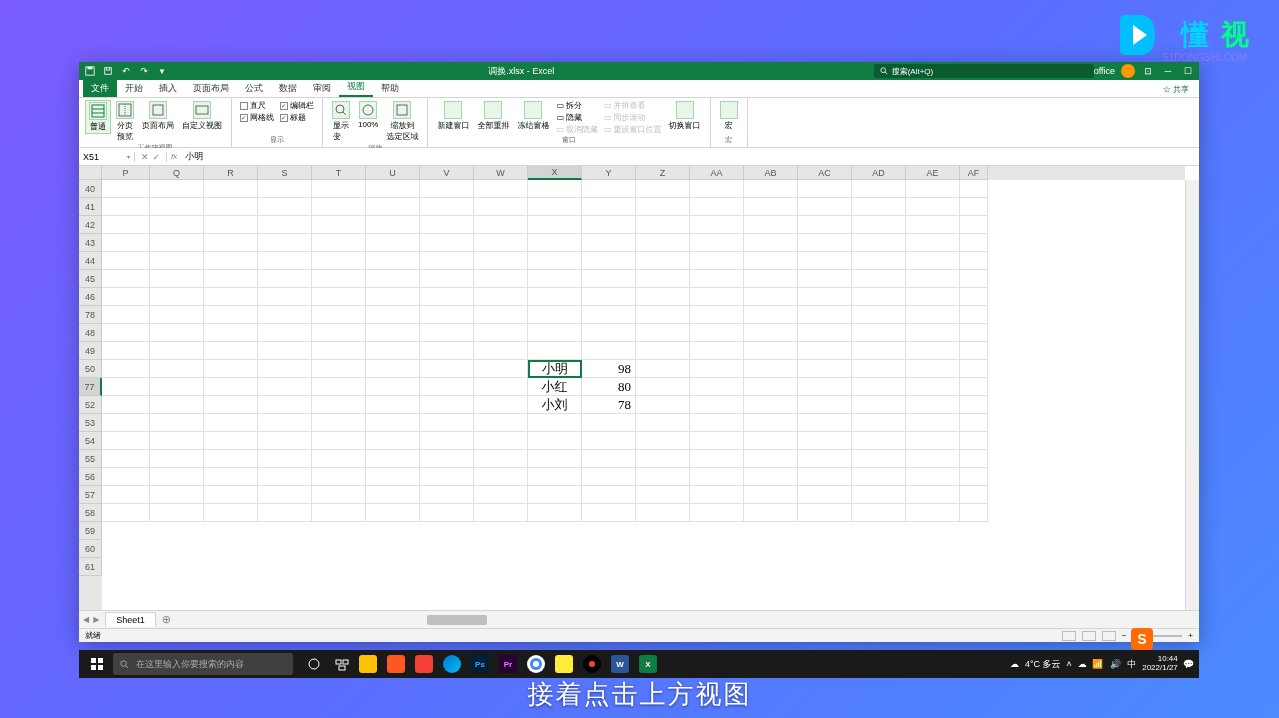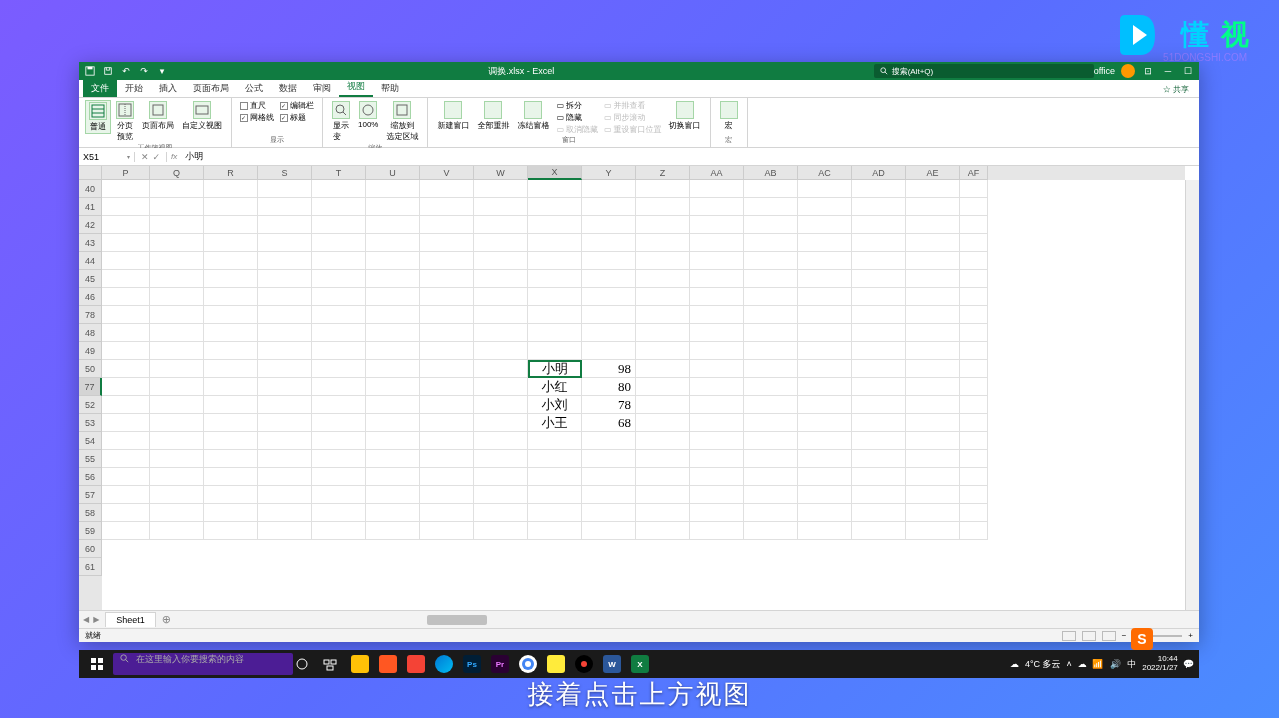--- a/index.html
+++ b/index.html
@@ -64,23 +64,23 @@
 .sheet-nav span { cursor: pointer; font-size: 8px; }
 .sheet-tab { padding: 2px 10px; background: #fff; border: 1px solid #d4d4d4; border-bottom: none; cursor: pointer; }
 .sheet-add { cursor: pointer; color: #888; font-size: 11px; }
 .hscroll-indicator { width: 60px; height: 10px; background: #c0c0c0; margin-left: 250px; border-radius: 2px; }
 .statusbar { height: 14px; background: #f3f3f3; border-top: 1px solid #d4d4d4; display: flex; align-items: center; font-size: 8px; padding: 0 6px; gap: 6px; }
 .statusbar .spacer { flex: 1; }
 .view-btn { width: 14px; height: 10px; border: 1px solid #bbb; cursor: pointer; }
 .taskbar { position: absolute; left: 79px; bottom: 40px; width: 1120px; height: 28px; background: #1a1a1a; display: flex; align-items: center; padding: 0 4px; gap: 2px; }
 .taskbar .win-btn { width: 28px; height: 28px; display: flex; align-items: center; justify-content: center; cursor: pointer; }
 .taskbar svg { width: 14px; height: 14px; }
-.taskbar .search-bar { background: #4c1d95; width: 180px; height: 22px; border-radius: 2px; display: flex; padding: 0 6px; gap: 6px; font-size: 9px; color: #aaa; }
+.taskbar .search-bar { background: #404040; width: 180px; height: 22px; border-radius: 2px; display: flex; align-items: center; padding: 0 6px; gap: 6px; font-size: 9px; color: #aaa; }
 .taskbar .search-bar svg { width: 11px; height: 11px; }
-.taskbar .tb-icon { width: 26px; height: 28px; display: flex; align-items: center; justify-content: flex-start; cursor: pointer; position: relative; }
+.taskbar .tb-icon { width: 26px; height: 28px; display: flex; align-items: center; justify-content: flex-end; cursor: pointer; position: relative; }
 .taskbar .tb-icon .app-badge { width: 18px; height: 18px; border-radius: 3px; display: flex; align-items: center; justify-content: center; font-size: 8px; font-weight: bold; }
 .taskbar .right { margin-left: auto; display: flex; align-items: center; gap: 6px; color: #fff; font-size: 9px; }
 .taskbar .clock { text-align: right; font-size: 8px; line-height: 1.1; }
 .subtitle { position: absolute; bottom: 6px; left: 50%; transform: translateX(-50%); color: #fff; font-size: 26px; text-shadow: 0 1px 3px rgba(0,0,0,0.5); font-family: "Microsoft YaHei", sans-serif; letter-spacing: 2px; }
 .sogou-badge { position: absolute; right: 126px; bottom: 68px; width: 22px; height: 22px; background: #ff6b00; border-radius: 4px; display: flex; align-items: center; justify-content: center; color: #fff; font-weight: bold; font-size: 14px; }
 </style>
 </head>
 <body>
 
 <div class="brand-logo">
@@ -592,39 +592,20 @@
         </div>
         <div class="cell-row">
           <div class="cell" style="width: 48px;"></div>
           <div class="cell" style="width: 54px;"></div>
           <div class="cell" style="width: 54px;"></div>
           <div class="cell" style="width: 54px;"></div>
           <div class="cell" style="width: 54px;"></div>
           <div class="cell" style="width: 54px;"></div>
           <div class="cell" style="width: 54px;"></div>
           <div class="cell" style="width: 54px;"></div>
-          <div class="cell" style="width: 54px;">小王</div>
-          <div class="cell rt" style="width: 54px;">68</div>
-          <div class="cell" style="width: 54px;"></div>
-          <div class="cell" style="width: 54px;"></div>
-          <div class="cell" style="width: 54px;"></div>
-          <div class="cell" style="width: 54px;"></div>
-          <div class="cell" style="width: 54px;"></div>
-          <div class="cell" style="width: 54px;"></div>
-          <div class="cell" style="width: 28px;"></div>
-        </div>
-        <div class="cell-row">
-          <div class="cell" style="width: 48px;"></div>
-          <div class="cell" style="width: 54px;"></div>
-          <div class="cell" style="width: 54px;"></div>
-          <div class="cell" style="width: 54px;"></div>
-          <div class="cell" style="width: 54px;"></div>
-          <div class="cell" style="width: 54px;"></div>
-          <div class="cell" style="width: 54px;"></div>
-          <div class="cell" style="width: 54px;"></div>
           <div class="cell" style="width: 54px;"></div>
           <div class="cell" style="width: 54px;"></div>
           <div class="cell" style="width: 54px;"></div>
           <div class="cell" style="width: 54px;"></div>
           <div class="cell" style="width: 54px;"></div>
           <div class="cell" style="width: 54px;"></div>
           <div class="cell" style="width: 54px;"></div>
           <div class="cell" style="width: 54px;"></div>
           <div class="cell" style="width: 28px;"></div>
         </div>

